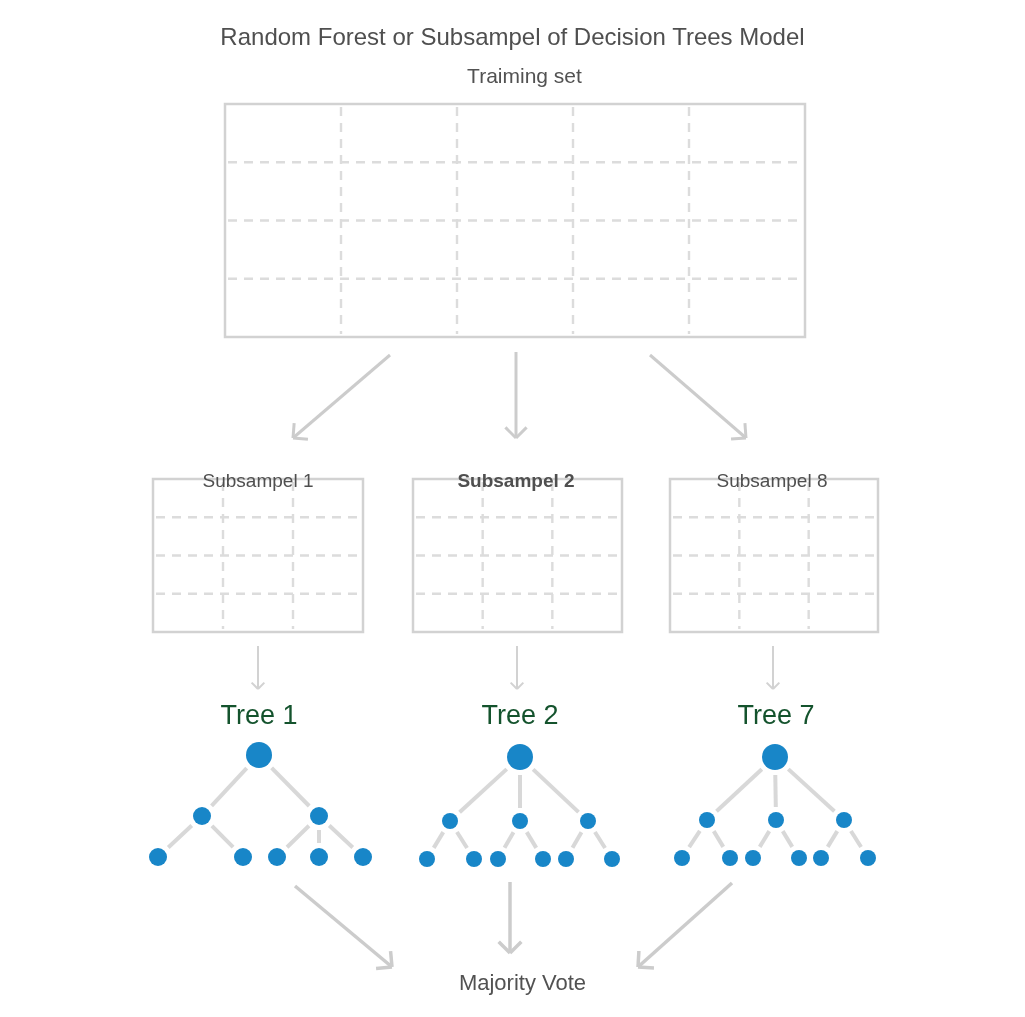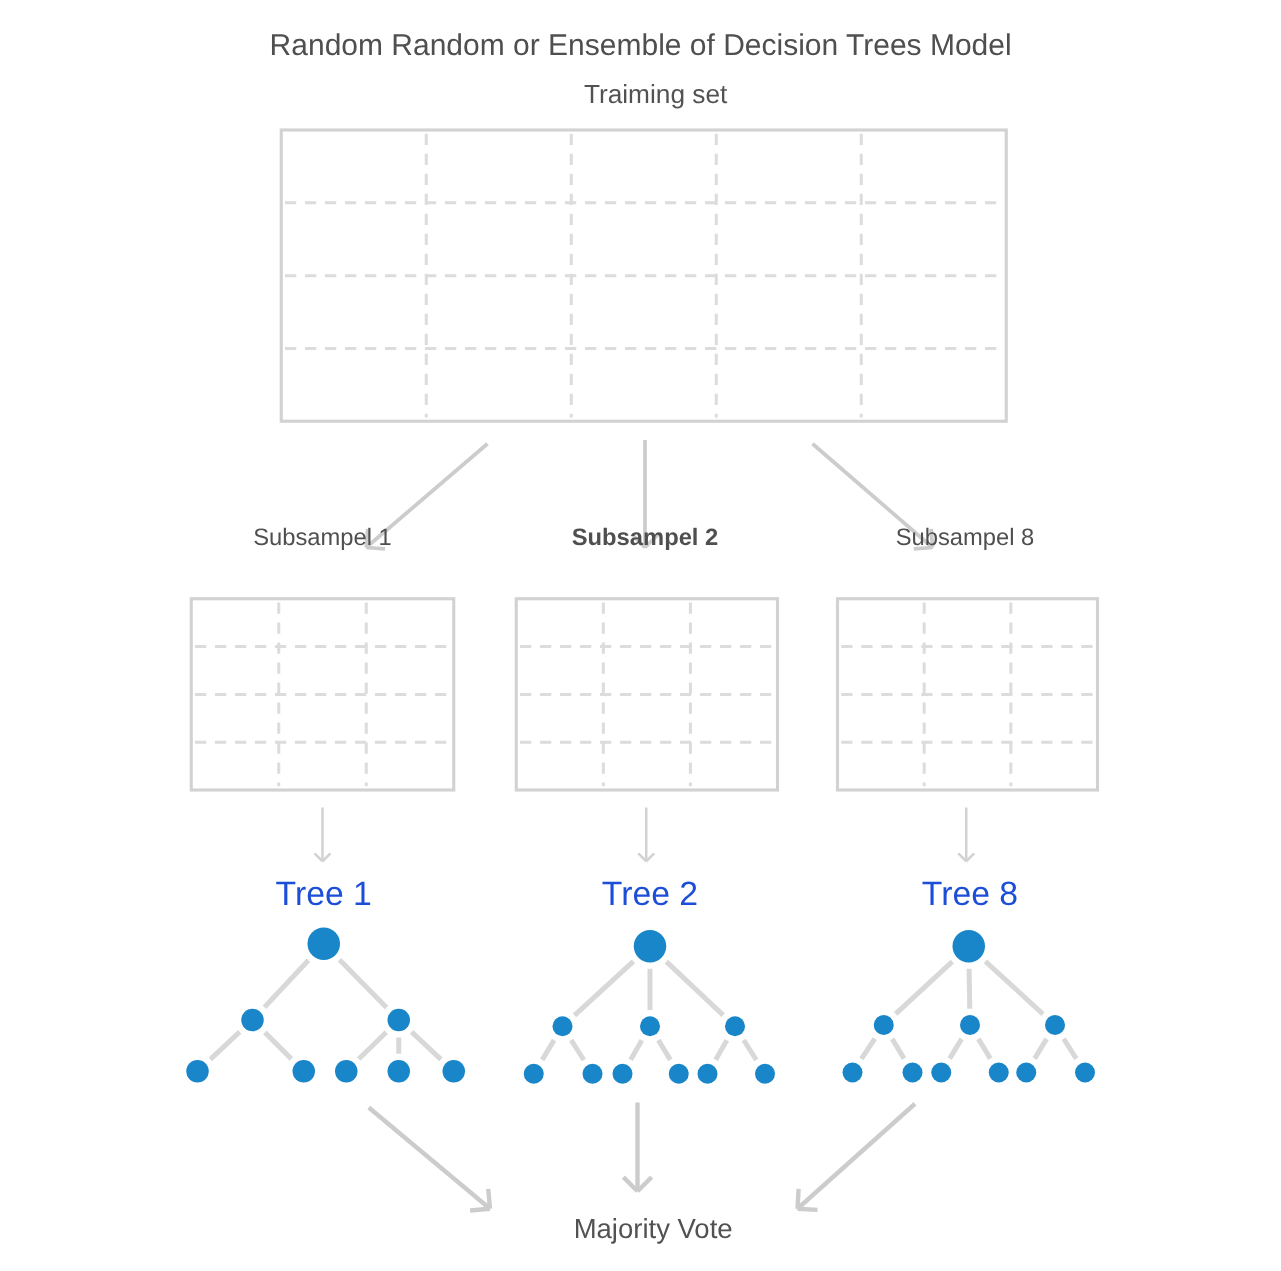--- a/index.html
+++ b/index.html
@@ -6,22 +6,22 @@
   .canvas{
     position:relative;
     width:1025px;height:1017px;
     background:#ffffff;
     font-family:"Liberation Sans","DejaVu Sans",sans-serif;
     overflow:hidden;
   }
   .txt{position:absolute;white-space:nowrap;}
   .title{top:23px;left:0;width:100%;text-align:center;font-size:24px;color:#4f4f4f;}
   .subtitle{top:64px;left:0;width:100%;text-align:center;font-size:21px;color:#525252;margin-left:12px;}
-  .sub-label{top:420px;transform:translateX(-50%);font-size:19px;color:#4f4f4f;}
-  .tree-label{top:700px;transform:translateX(-50%);font-size:27px;color:#1d4ed8;}
+  .sub-label{top:470px;transform:translateX(-50%);font-size:19px;color:#4f4f4f;}
+  .tree-label{top:700px;transform:translateX(-50%);font-size:27px;color:#14532d;}
   .vote{top:970px;left:10px;width:100%;text-align:center;font-size:22px;color:#525252;}
   .sl1{left:258px;} .sl2{left:516px;font-weight:bold;} .sl3{left:772px;}
   .tl1{left:259px;} .tl2{left:520px;} .tl3{left:776px;}
   svg{position:absolute;top:0;left:0;}
 </style>
 </head>
 <body>
 
 <div class="canvas">
   <svg id="diagram" width="1025" height="1017" viewBox="0 0 1025 1017">
@@ -158,25 +158,25 @@
         <circle cx="844" cy="820" r="8" fill="#1886c8"></circle>
         <circle cx="682" cy="858" r="8" fill="#1886c8"></circle>
         <circle cx="730" cy="858" r="8" fill="#1886c8"></circle>
         <circle cx="753" cy="858" r="8" fill="#1886c8"></circle>
         <circle cx="799" cy="858" r="8" fill="#1886c8"></circle>
         <circle cx="821" cy="858" r="8" fill="#1886c8"></circle>
         <circle cx="868" cy="858" r="8" fill="#1886c8"></circle>
       </g>
     </svg>
 
-  <div class="txt title">Random Random or Ensemble of Decision Trees Model</div>
+  <div class="txt title">Random Forest or Subsampel of Decision Trees Model</div>
   <div class="txt subtitle">Traiming set</div>
 
   <div class="txt sub-label sl1">Subsampel 1</div>
   <div class="txt sub-label sl2">Subsampel 2</div>
   <div class="txt sub-label sl3">Subsampel 8</div>
 
   <div class="txt tree-label tl1">Tree 1</div>
   <div class="txt tree-label tl2">Tree 2</div>
-  <div class="txt tree-label tl3">Tree 8</div>
+  <div class="txt tree-label tl3">Tree 7</div>
 
   <div class="txt vote">Majority Vote</div>
 </div>
 
 </body></html>

